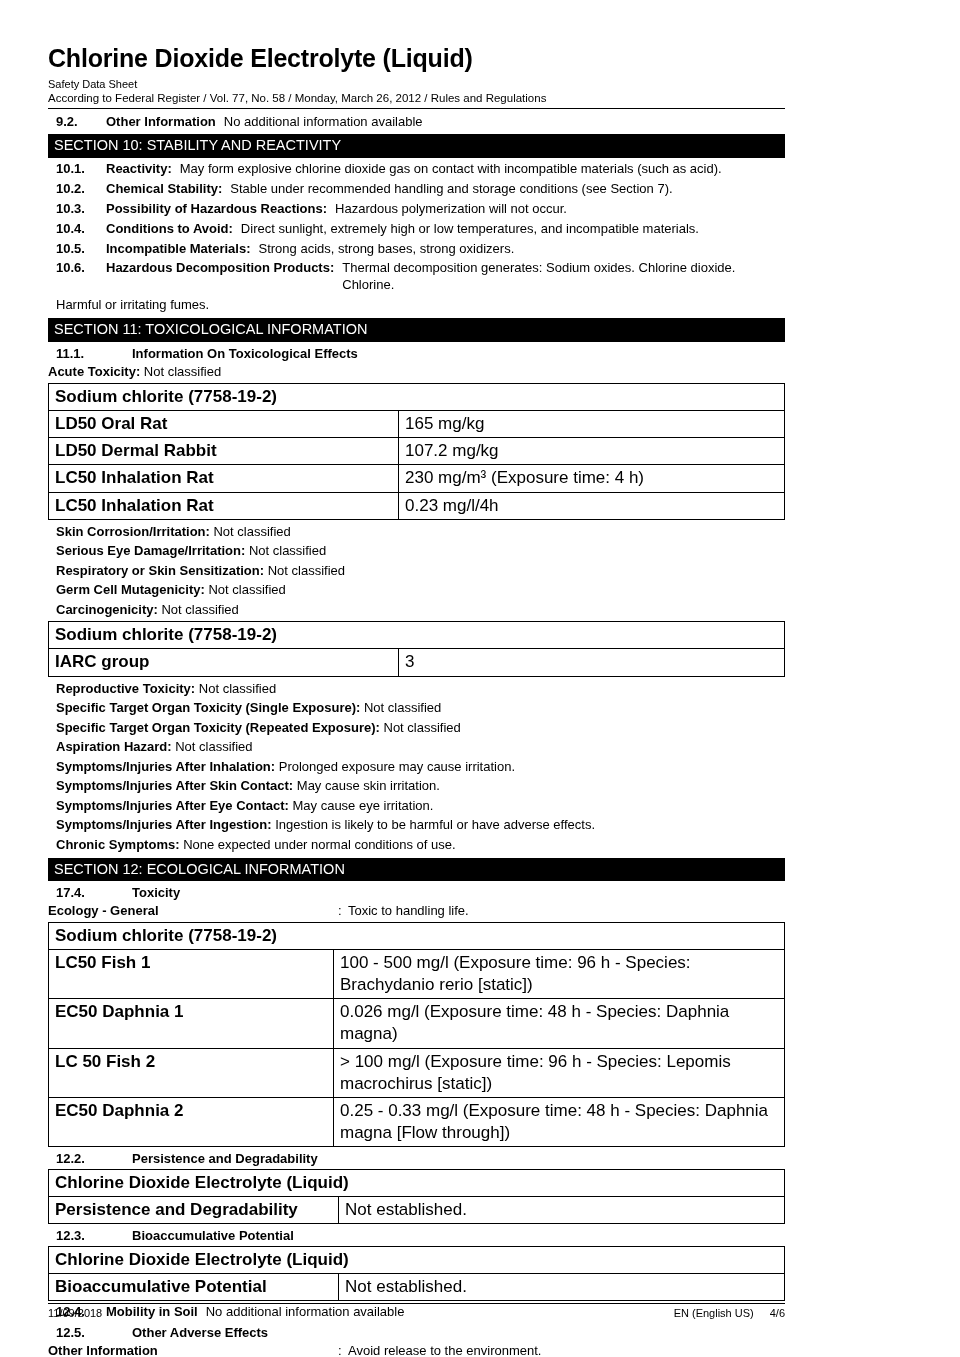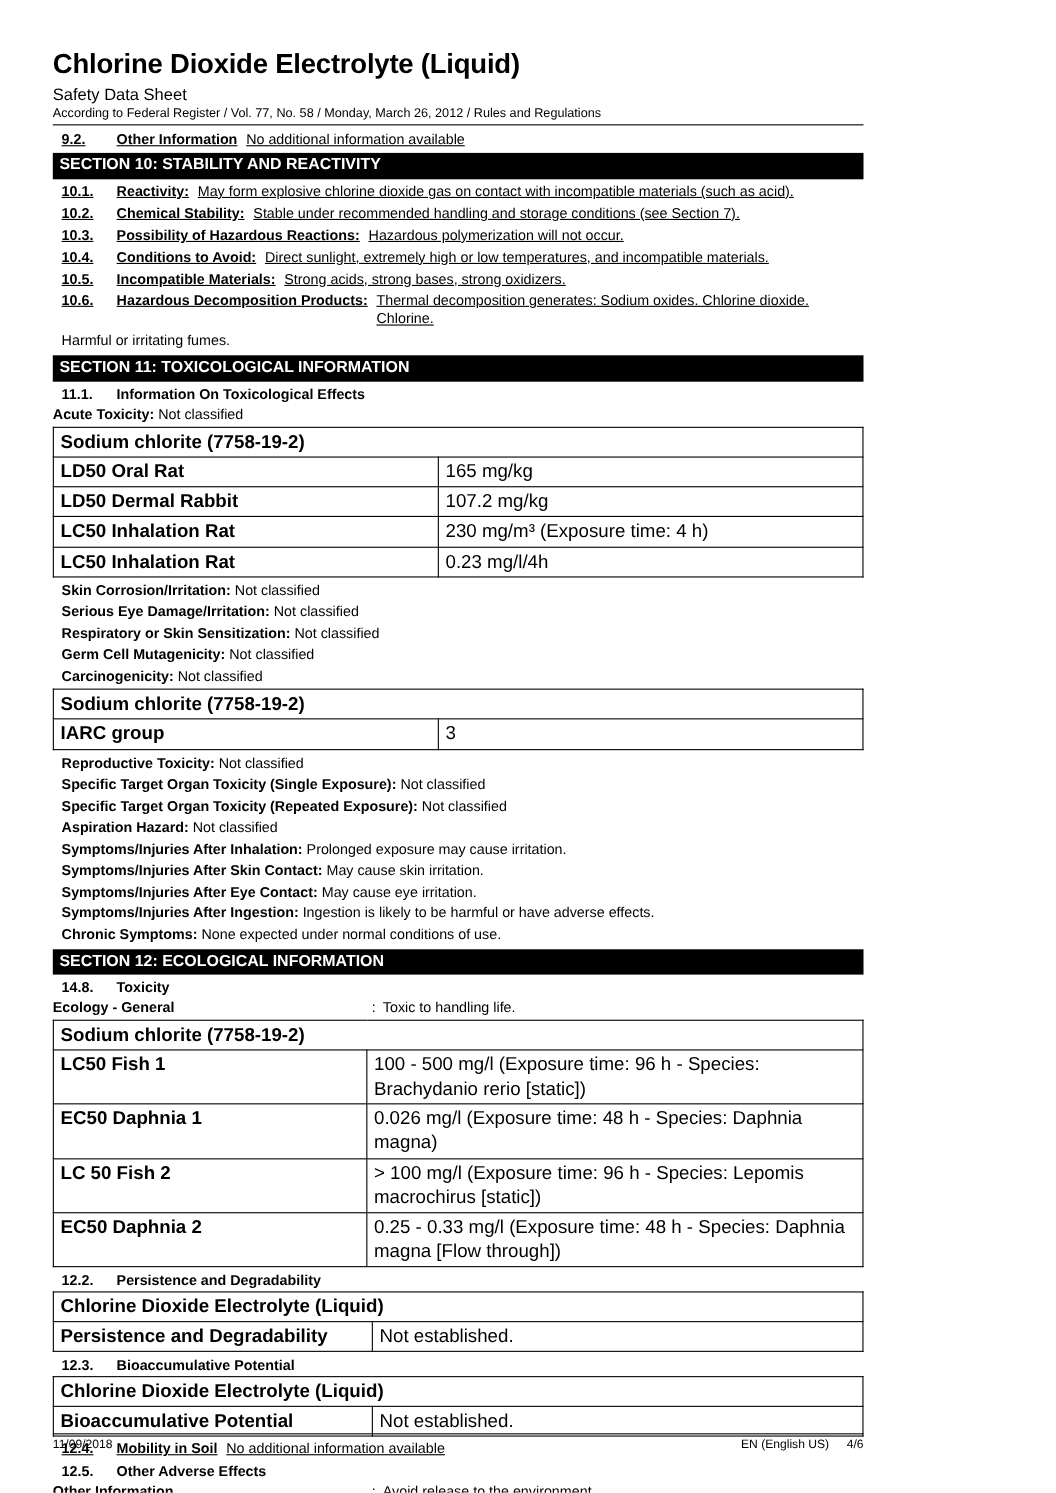--- a/index.html
+++ b/index.html
@@ -20,66 +20,66 @@
     border-radius: 22px;
   }
   .doc-title {
     font-size: 25px;
     font-weight: bold;
     letter-spacing: -0.2px;
     margin: 0 0 5px 0;
     line-height: 1.1;
   }
   .doc-sub {
-    font-size: 15px;
+    font-size: 11px;
     margin: 0 0 2px 0;
   }
   .doc-sub2 {
     font-size: 11.5px;
     margin: 0 0 4px 0;
   }
   .rule {
     border: none;
     border-top: 1.5px solid #000;
     margin: 3px 0 5px 0;
   }
   .section-bar {
     background: #000;
     color: #fff;
-    font-weight: bold;
+    font-weight: normal;
     font-size: 14.5px;
     padding: 2px 0 2px 6px;
     margin: 4px 0 3px 0;
     line-height: 1.35;
   }
   .num-line {
     display: flex;
     align-items: baseline;
     margin: 3px 0;
     line-height: 1.3;
-    text-decoration: underline;
   }
   .num-line .num {
     font-weight: bold;
     width: 58px;
     flex: 0 0 58px;
     padding-left: 8px;
   }
   .num-line .lbl {
     font-weight: bold;
     white-space: nowrap;
   }
   .num-line .val {
     font-weight: normal;
     margin-left: 8px;
   }
   .sub-head {
     display: flex;
     align-items: flex-end;
     margin: 4px 0 2px 0;
+    gap: 26px;
   }
   .sub-head .num {
     font-weight: bold;
     width: 58px;
     flex: 0 0 58px;
     padding-left: 8px;
   }
   .sub-head .lbl { font-weight: bold; }
   .kv {
     margin: 2px 0;
@@ -281,21 +281,21 @@
     <span class="v">Ingestion is likely to be harmful or have adverse effects.</span>
   </div>
   <div class="kv pl8">
     <b>Chronic Symptoms:</b>
     <span class="v">None expected under normal conditions of use.</span>
   </div>
 
   <div class="section-bar">SECTION 12: ECOLOGICAL INFORMATION</div>
 
   <div class="sub-head">
-    <span class="num">14.8.</span>
+    <span class="num">17.4.</span>
     <span class="lbl">Toxicity</span>
   </div>
 
   <div class="ecorow">
     <span class="k">Ecology - General</span>
     <span class="c">:</span>
     <span class="v">Toxic to handling life.</span>
   </div>
 
   <table class="tbl">

